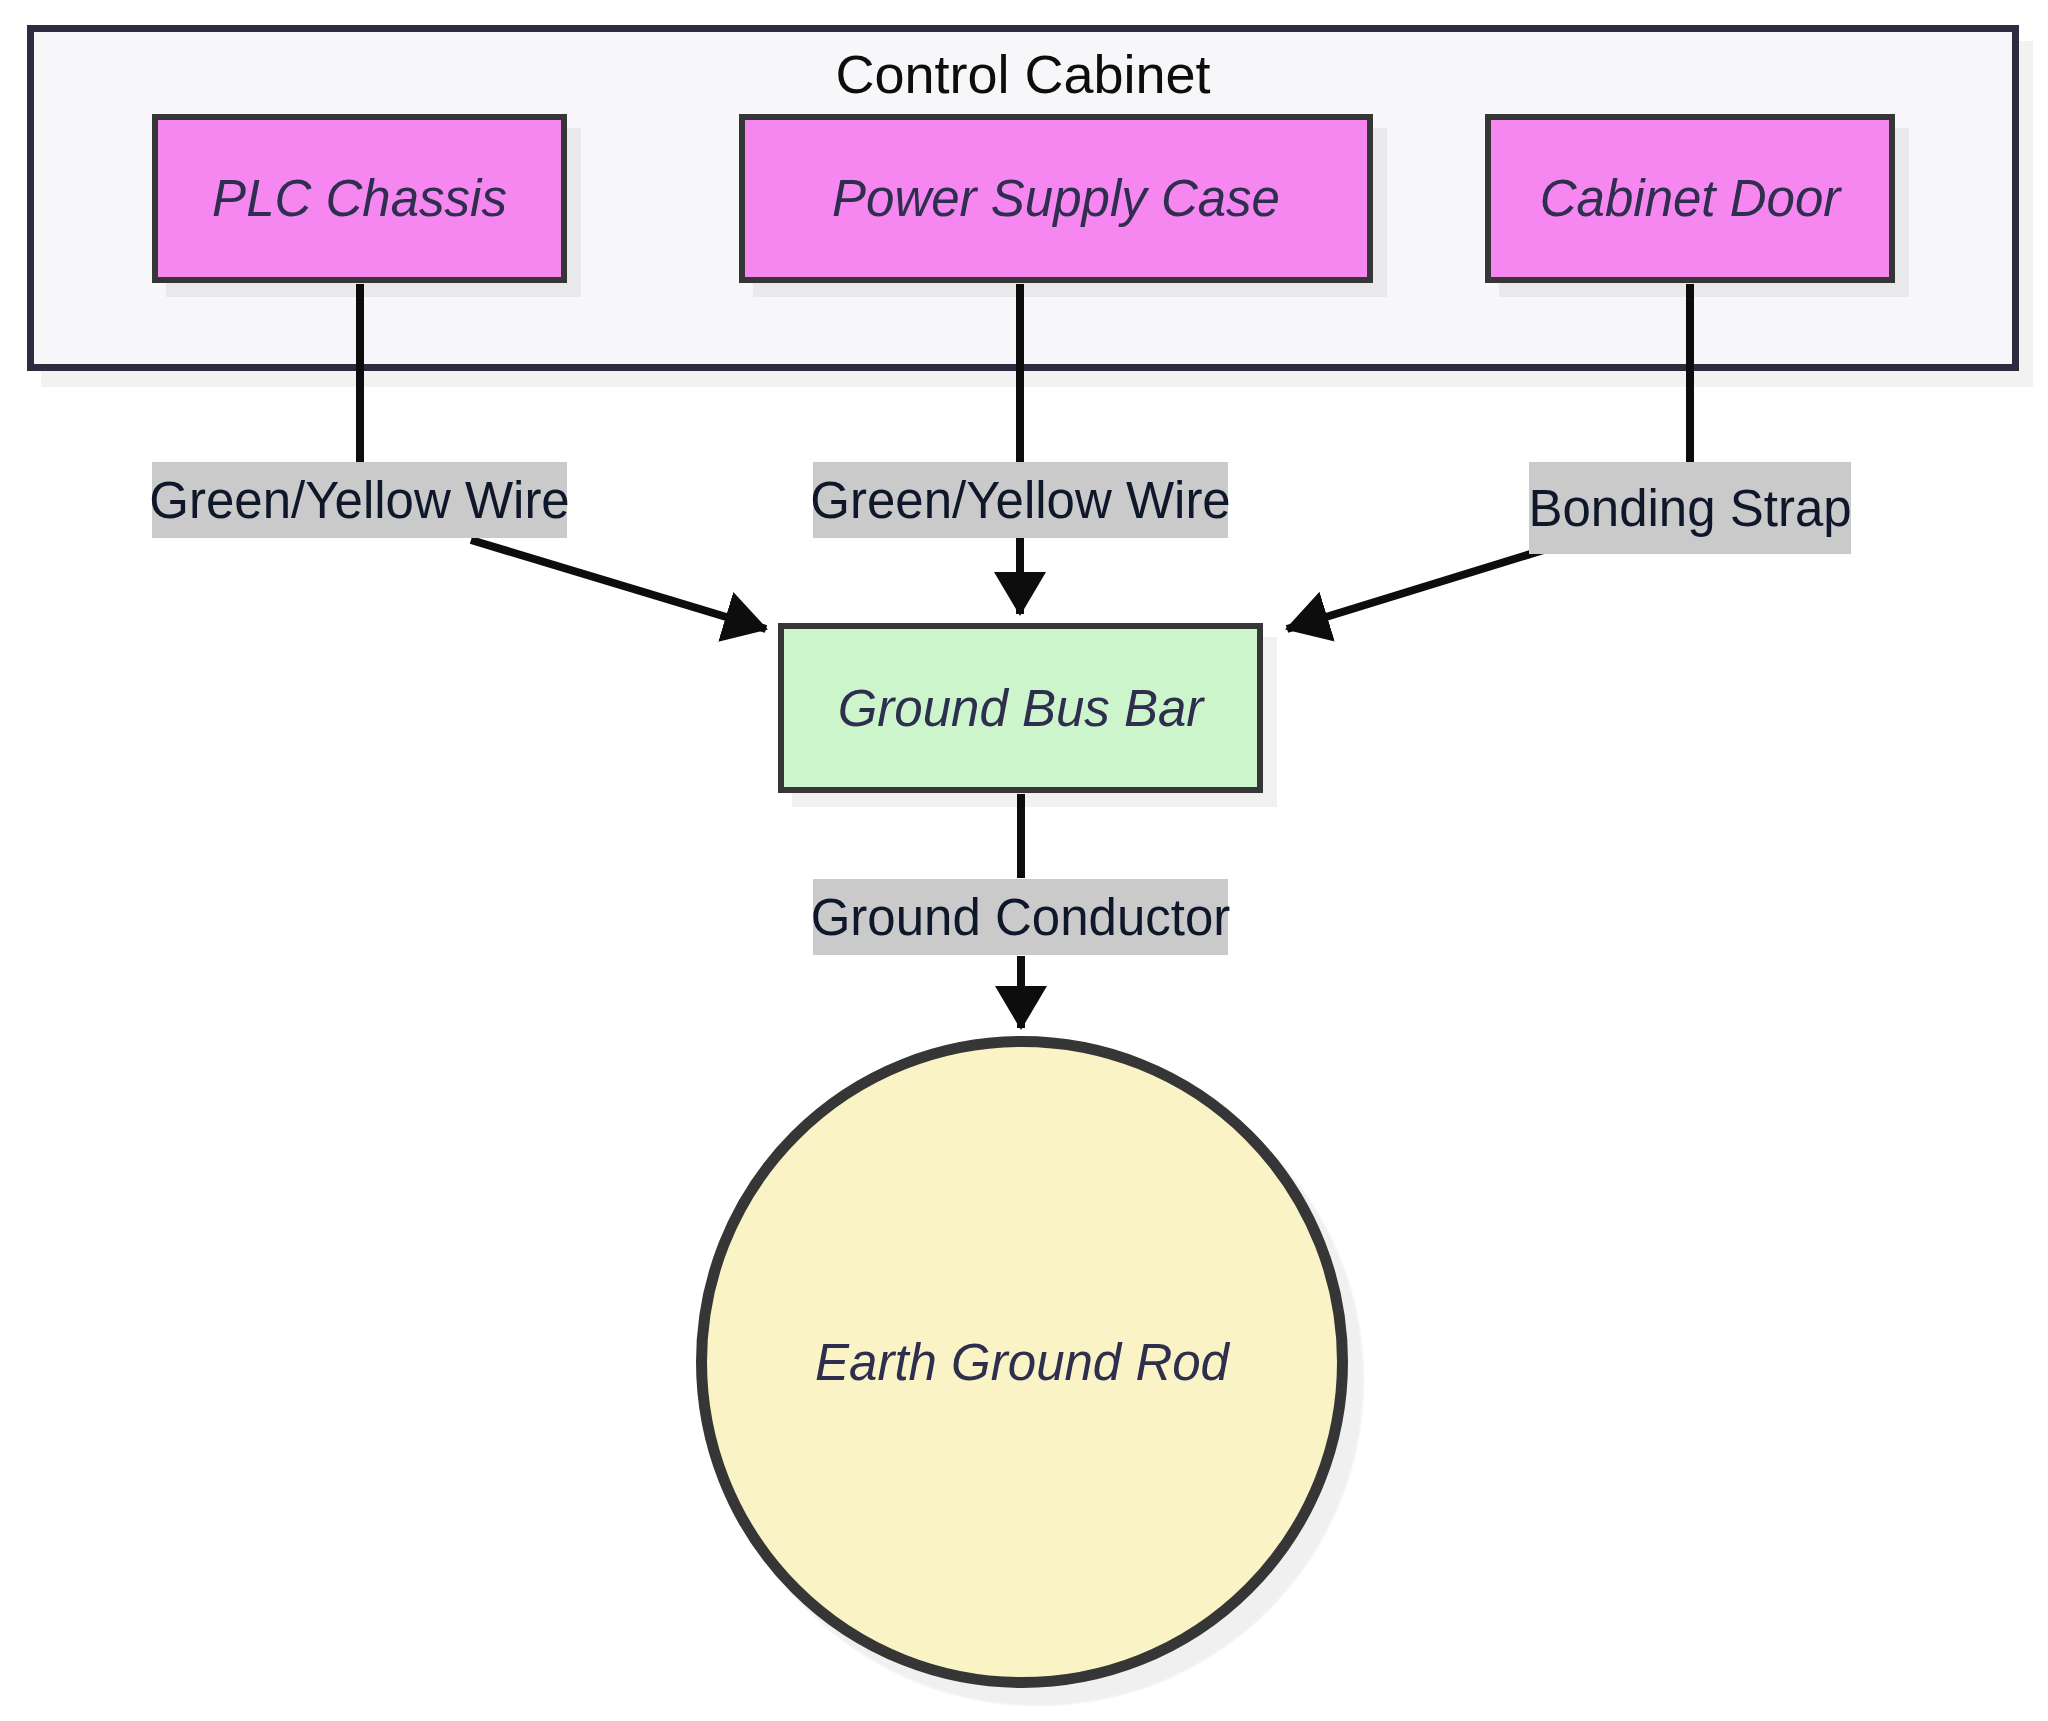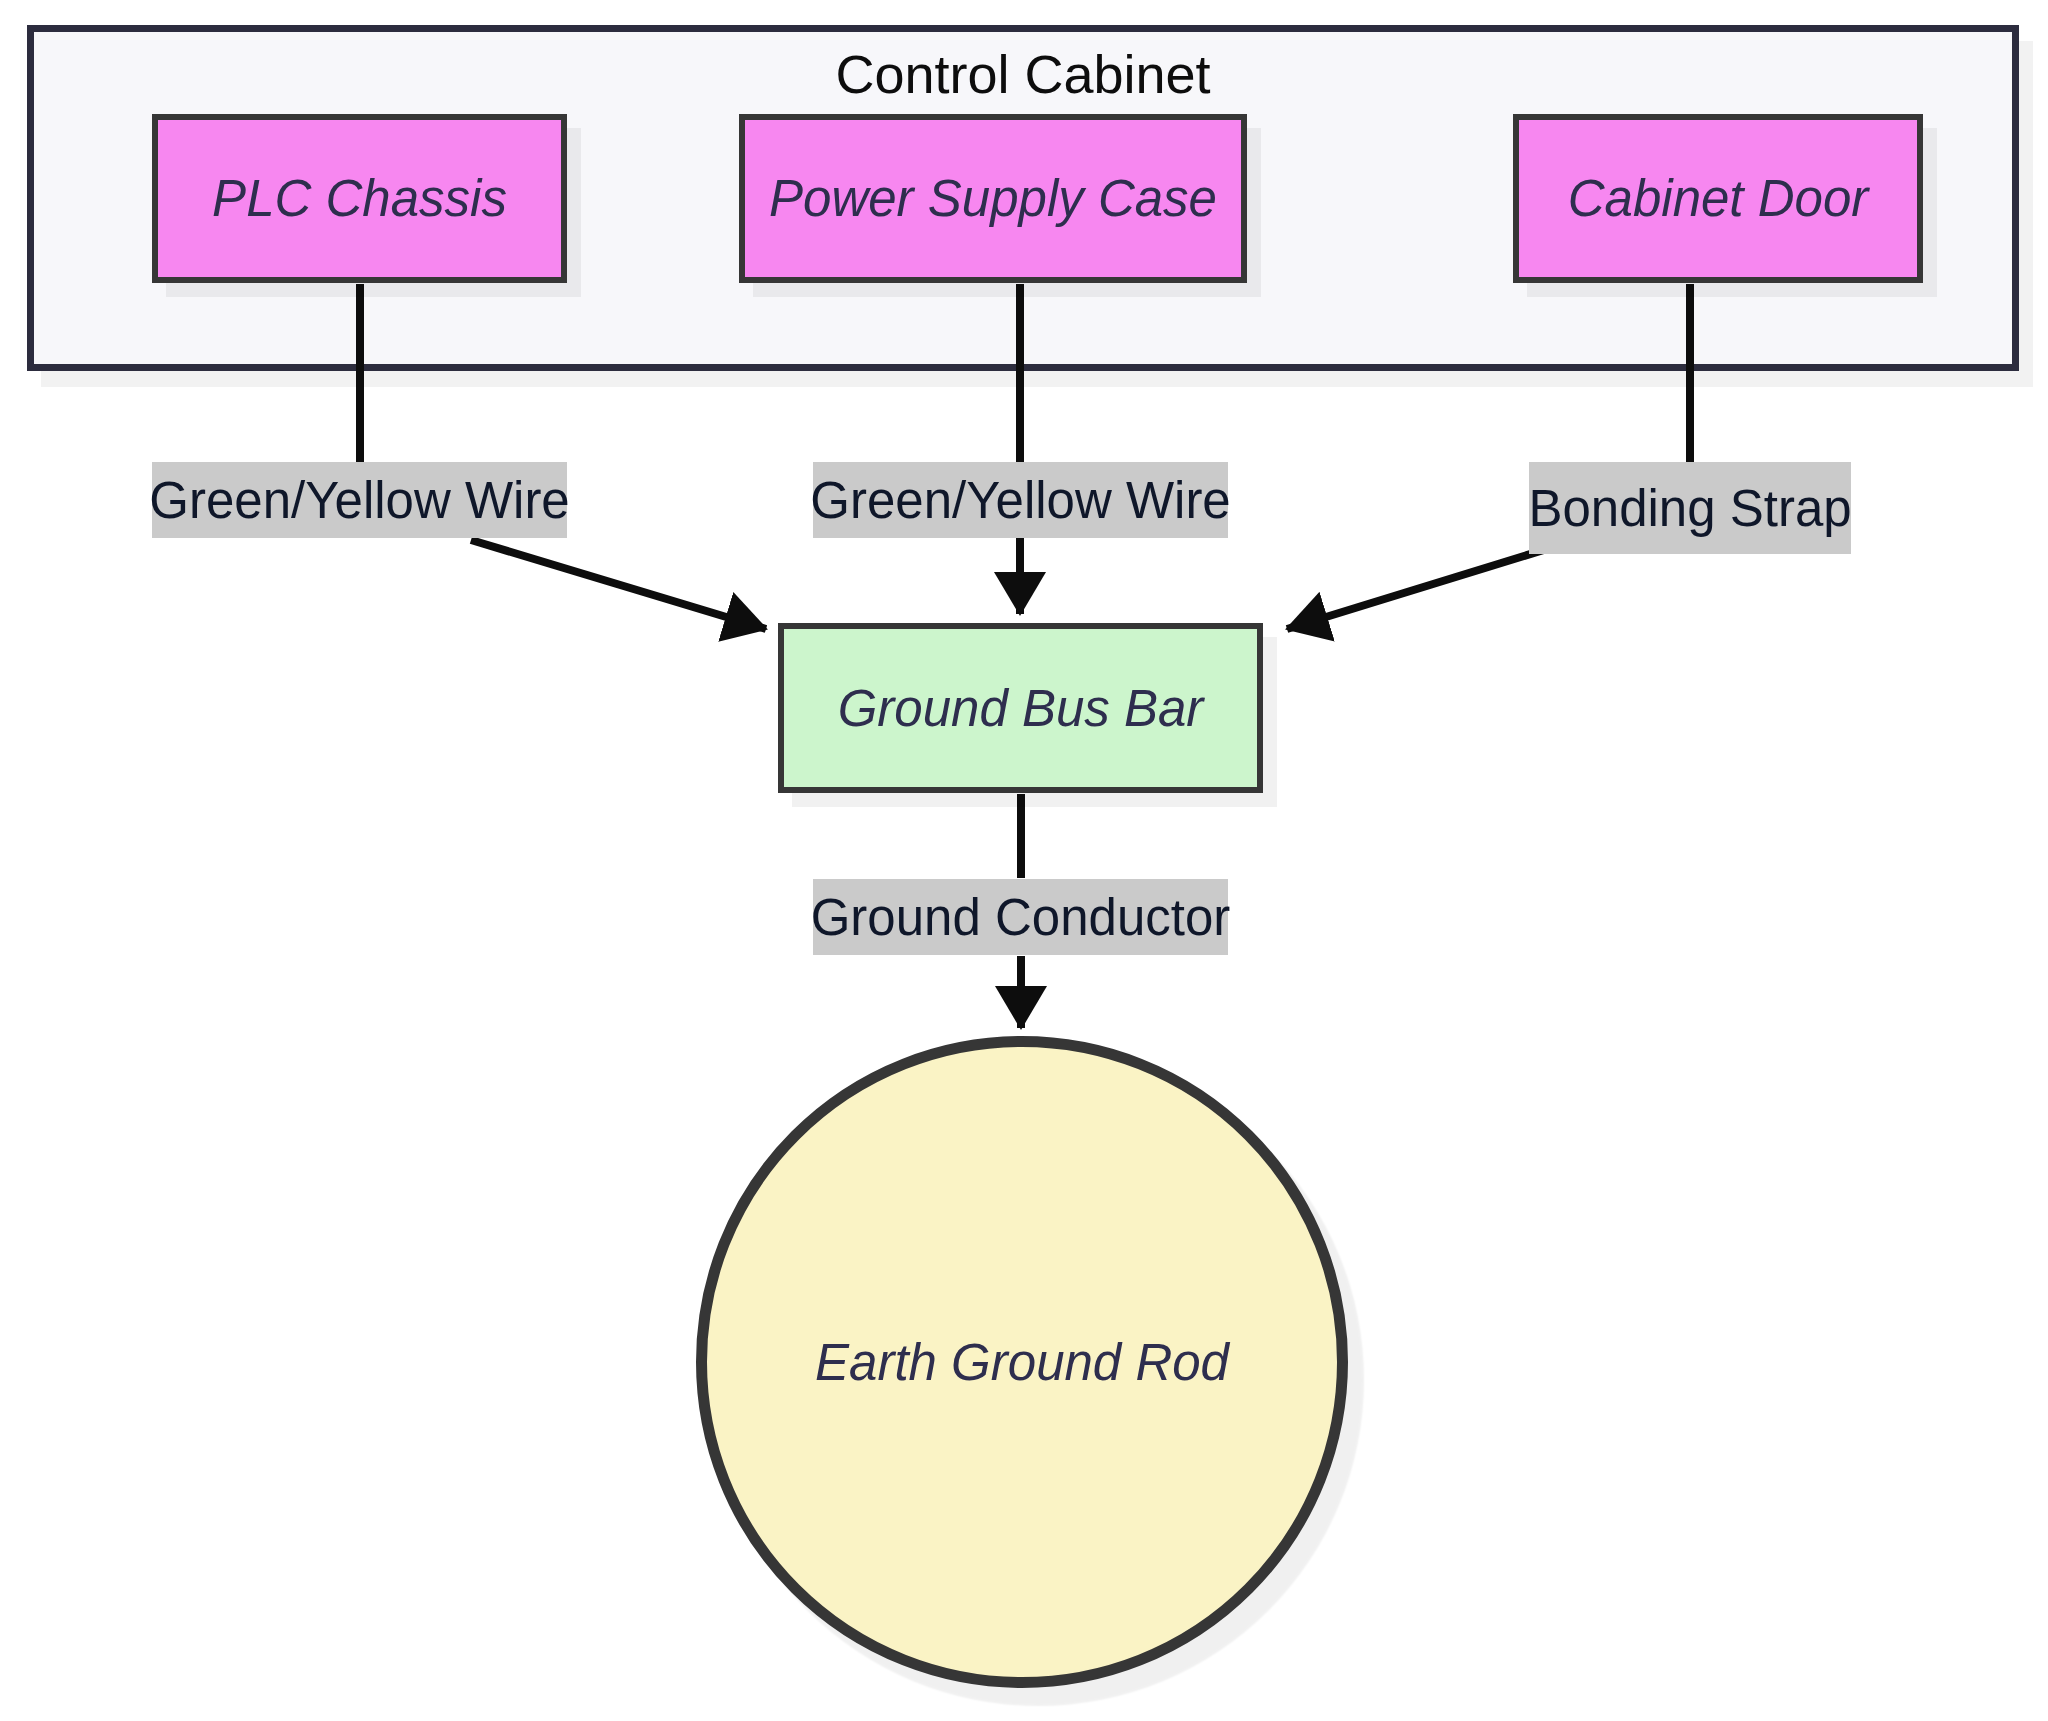--- a/index.html
+++ b/index.html
@@ -51,22 +51,22 @@
   }
   .node.pink   { background: #f787f0; }
   .node.green  { background: #ccf5cc; }
   .node.circle {
     background: #faf3c5;
     border-width: 11px;
     border-radius: 50%;
     box-shadow: 16px 18px 2px rgba(0,0,0,0.06);
   }
   #node-plc  { left: 152px;  top: 114px; width: 415px; height: 169px; }
-  #node-psu  { left: 739px;  top: 114px; width: 508px; height: 169px; }
-  #node-door { left: 1485px; top: 114px; width: 410px; height: 169px; margin-left: 28px; }
+  #node-psu  { left: 739px;  top: 114px; width: 634px; height: 169px; }
+  #node-door { left: 1485px; top: 114px; width: 410px; height: 169px; }
   #node-bus  { left: 778px;  top: 623px; width: 485px; height: 170px; }
   #node-rod  { left: 696px;  top: 1036px; width: 652px; height: 652px; }
   
   .edge-label {
     position: absolute;
     box-sizing: border-box;
     background: #cacaca;
     color: #0f172a;
     font-size: 51px;
     display: flex;

